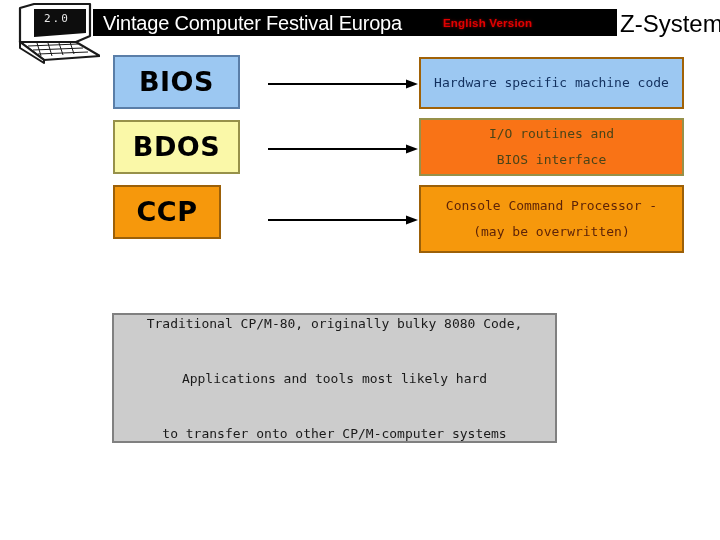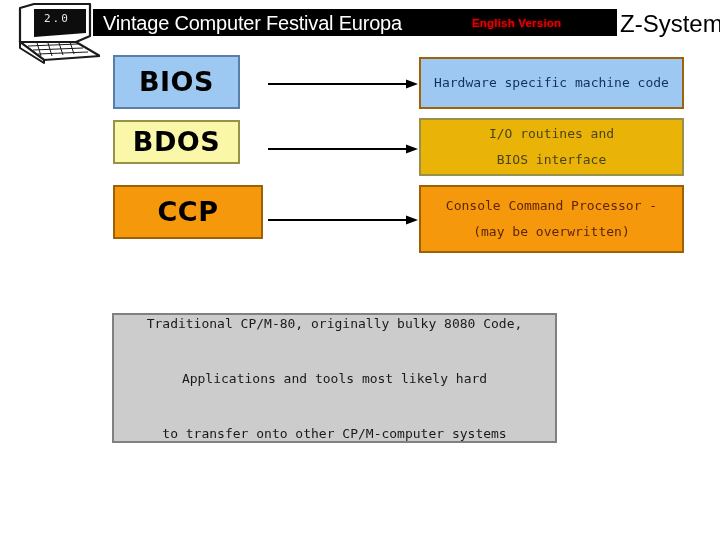--- a/index.html
+++ b/index.html
@@ -43,21 +43,21 @@
     margin-left: 10px;
     white-space: nowrap;
   }
   #english-version {
     color: #e00000;
     font-family: "Liberation Sans", sans-serif;
     font-weight: bold;
     font-size: 11.5px;
     line-height: 12px;
     letter-spacing: 0.2px;
-    margin-left: 70px;
+    margin-left: 41px;
     white-space: nowrap;
     text-shadow: 0 0 2px #7a0000, 0 0 4px #3a0000;
   }
   #zsystem-label {
     position: absolute;
     left: 620px;
     top: 14px;
     color: #000000;
     font-family: Liberation Sans, sans-serif;
     font-size: 24px;
@@ -92,29 +92,29 @@
   .desc-line {
     font-family: "DejaVu Sans Mono", "Liberation Mono", monospace;
     font-size: 13px;
     line-height: 26px;
     white-space: nowrap;
   }
 
   
   #box-bios   { left: 113px; top: 55px;  width: 127px; height: 54px;
                 background: #9CC8F2; border: 2px solid #5A7EA8; }
-  #box-bdos   { left: 113px; top: 120px; width: 127px; height: 44px;
+  #box-bdos   { left: 113px; top: 120px; width: 127px; height: 54px;
                 background: #FAF8A8; border: 2px solid #97914A; }
-  #box-ccp    { left: 113px; top: 185px; width: 150px; height: 54px;
+  #box-ccp    { left: 113px; top: 185px; width: 108px; height: 54px;
                 background: #F6980C; border: 2px solid #9C6008; }
 
   #desc-bios  { left: 419px; top: 57px;  width: 265px; height: 52px;
                 background: #9CC8F2; border: 2px solid #a16207; }
   #desc-bdos  { left: 419px; top: 118px; width: 265px; height: 58px;
-                background: #eab308; border: 2px solid #97914A; }
+                background: #f97316; border: 2px solid #97914A; }
   #desc-ccp   { left: 419px; top: 185px; width: 265px; height: 68px;
                 background: #F6980C; border: 2px solid #9C6008; }
 
   #desc-bios .desc-line { color: #12305E; }
   #desc-bdos .desc-line { color: #4A4418; }
   #desc-ccp  .desc-line { color: #5E2408; }
 
   
   .arrow {
     position: absolute;

